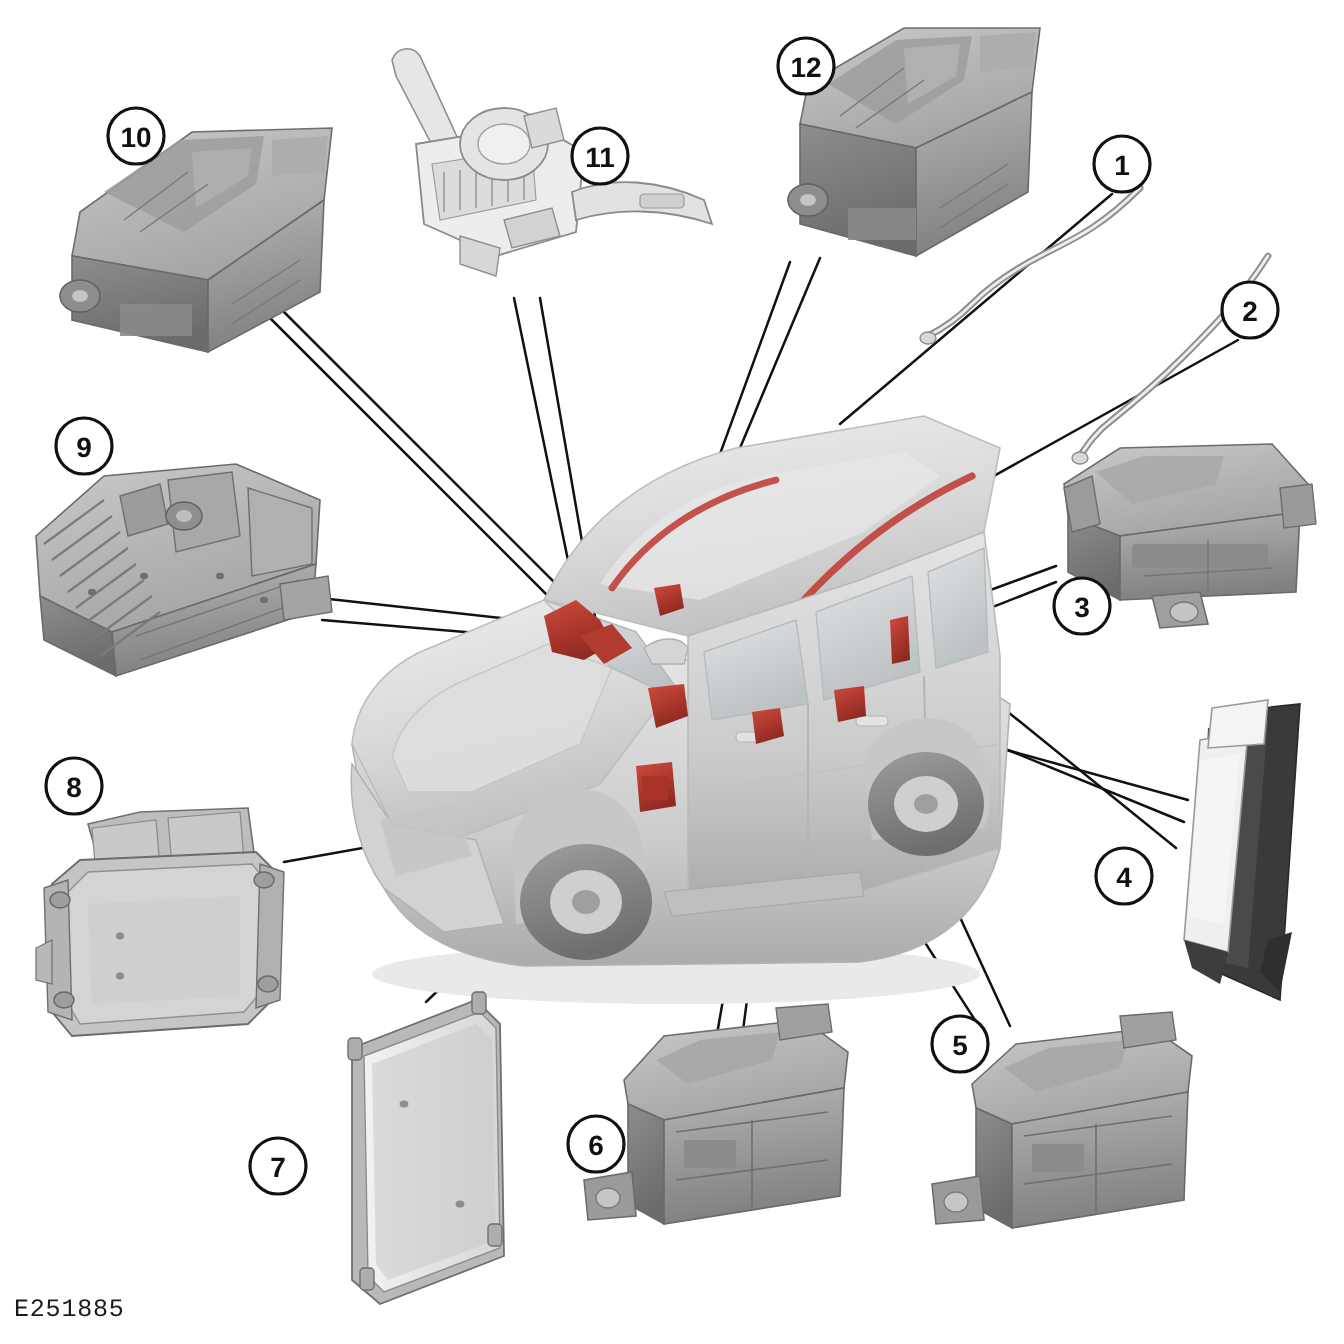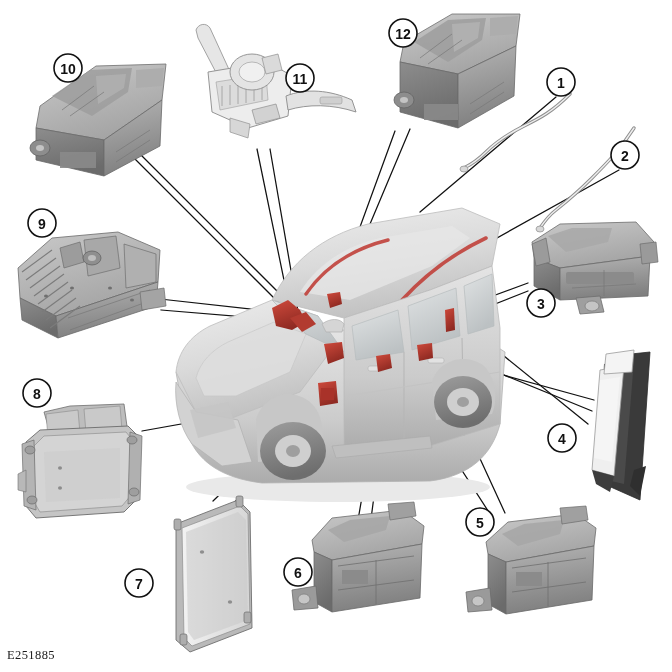--- a/index.html
+++ b/index.html
@@ -1,21 +1,21 @@
 <!DOCTYPE html>
 <html><head>
 <meta charset="utf-8">
 <style>
   html,body{margin:0;padding:0;background:#fff;}
   body{width:672px;height:672px;font-family:"Liberation Sans",sans-serif;overflow:hidden;}
   #stage{position:relative;width:672px;height:672px;background:#ffffff;}
   #svgroot{position:absolute;left:0;top:0;width:672px;height:672px;}
   #figid{
     position:absolute;left:7px;top:648px;
-    font-family:Liberation Serif, serif;
+    font-family:Liberation Mono, monospace;
     font-size:12.5px;letter-spacing:.4px;color:#1b1b1b;
   }
   .callout-txt{
     font-family:"Liberation Sans",sans-serif;
     font-size:14px;font-weight:bold;fill:#111;
     text-anchor:middle;dominant-baseline:central;
   }
 </style>
 </head>
 <body>

